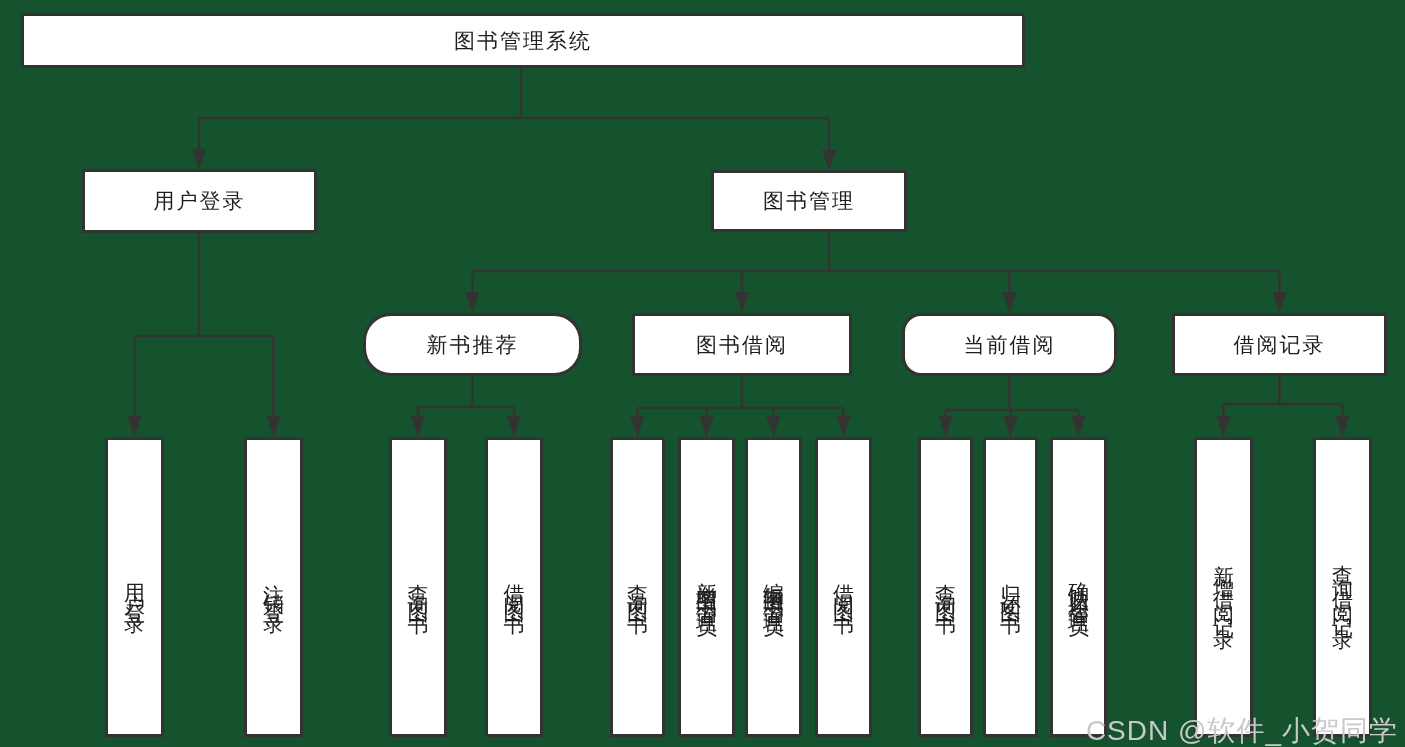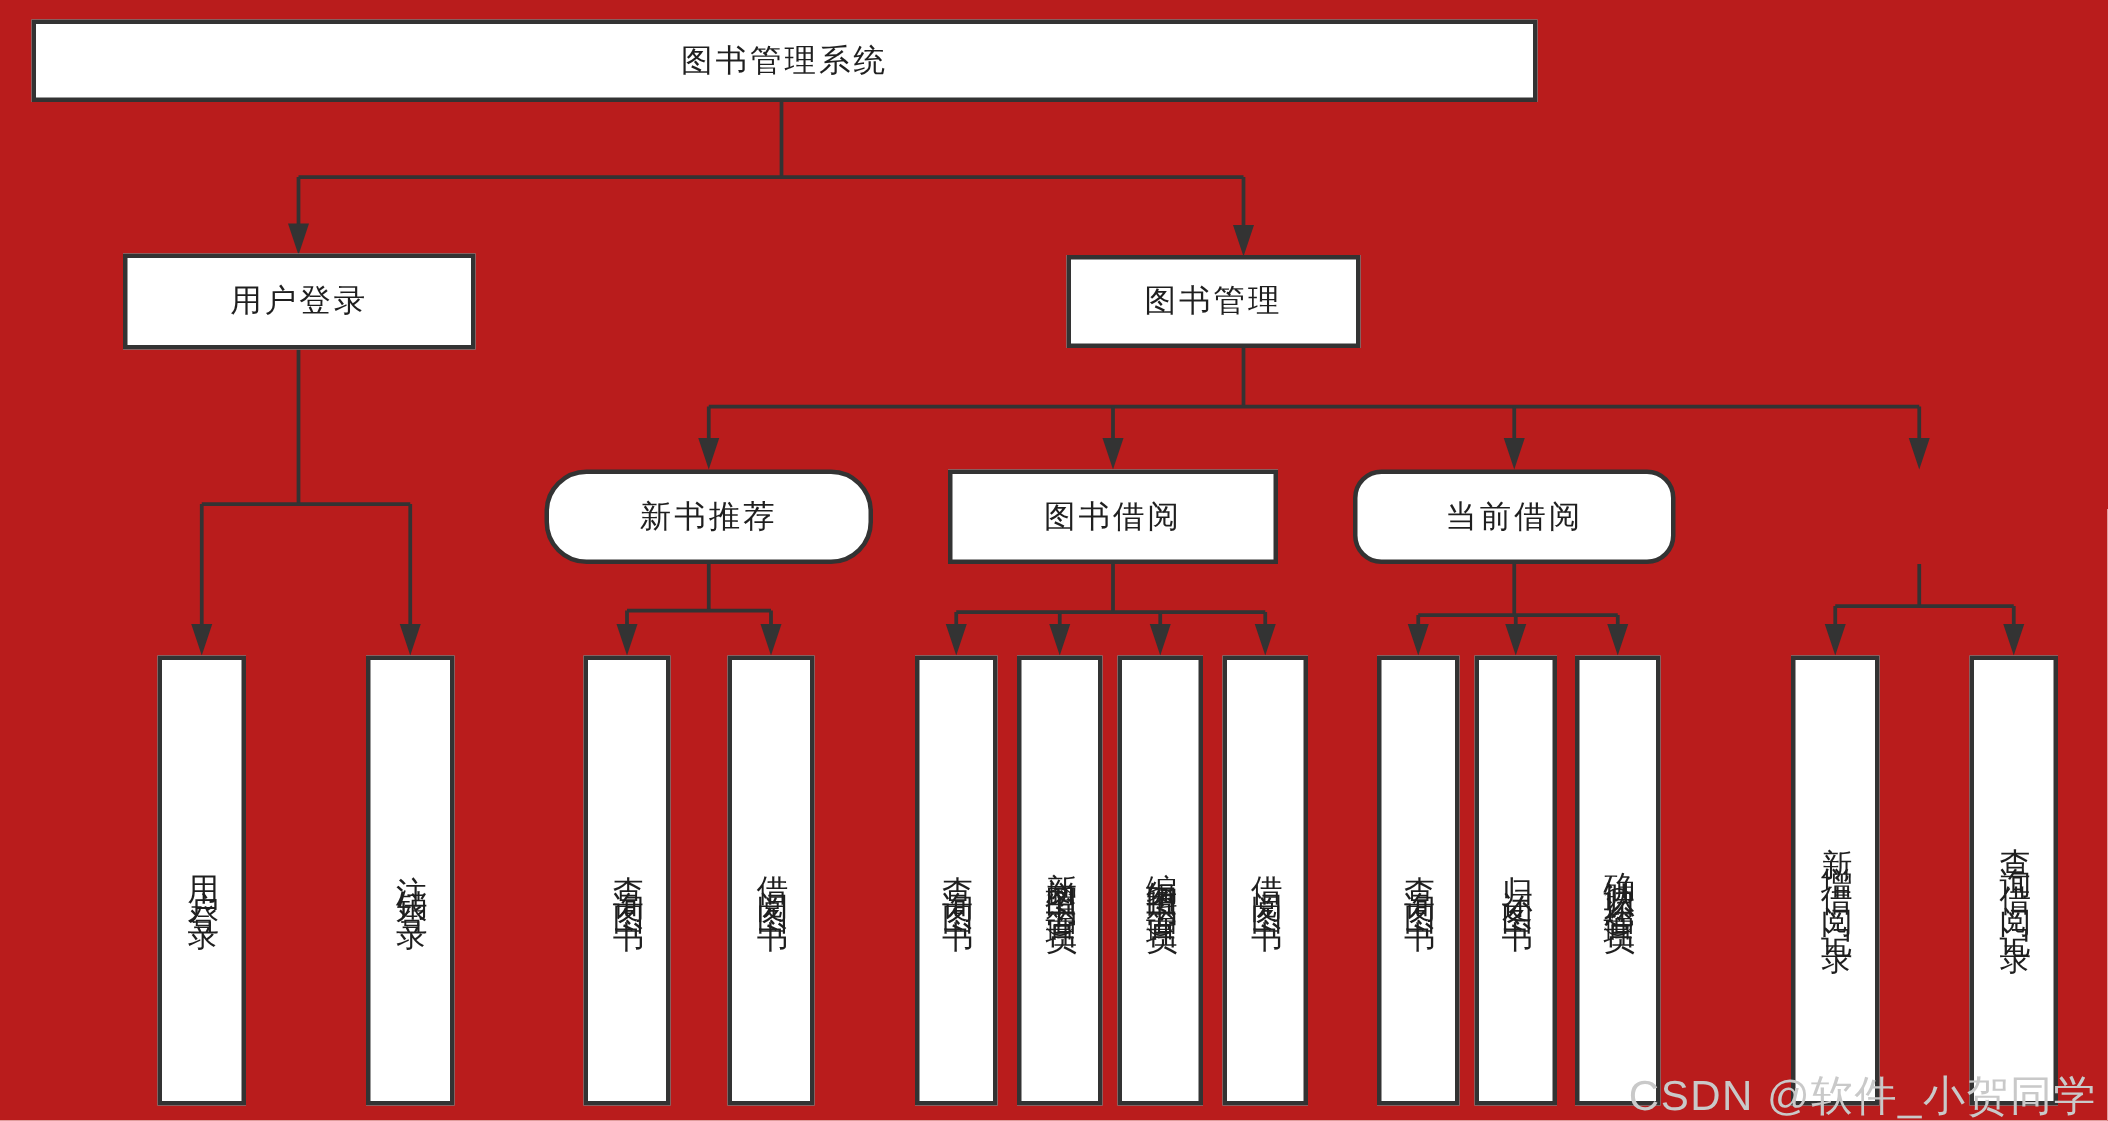--- a/index.html
+++ b/index.html
@@ -1,19 +1,19 @@
 <!DOCTYPE html>
 <html><head>
 <meta charset="utf-8">
 <style>
   html,body{margin:0;padding:0;background:#ffffff;}
   .stage{
     position:relative;
     width:1405px;height:747px;
-    background:#b91c1c;
+    background:#14532d;
     font-family:"Liberation Sans","DejaVu Sans",sans-serif;
     color:#1a1a1a;
     overflow:hidden;
   }
   .wires{position:absolute;left:0;top:0;width:1405px;height:747px;}
   .node{
     position:absolute;
     box-sizing:border-box;
     border:3px solid #333333;
     background:#ffffff;
@@ -121,20 +121,21 @@
   </svg>
 
   <div class="node" style="left:21px;top:13px;width:1004px;height:55px;">图书管理系统</div>
 
   <div class="node" style="left:82px;top:169px;width:235px;height:64px;">用户登录</div>
   <div class="node" style="left:711px;top:170px;width:196px;height:62px;">图书管理</div>
 
   <div class="node" style="left:363px;top:313px;width:219px;height:63px;border-radius:28px;">新书推荐</div>
   <div class="node" style="left:632px;top:313px;width:220px;height:63px;text-align:right;">图书借阅</div>
   <div class="node" style="left:902px;top:313px;width:215px;height:63px;border-radius:19px;">当前借阅</div>
+  <div class="node" style="left:1172px;top:313px;width:215px;height:63px;">借阅记录</div>
 
   <div class="vnode" style="left:105px;top:437px;width:59px;height:300px;">用户登录</div>
   <div class="vnode" style="left:244px;top:437px;width:59px;height:300px;">注销登录</div>
 
   <div class="vnode" style="left:389px;top:437px;width:58px;height:300px;">查询图书</div>
   <div class="vnode" style="left:485px;top:437px;width:58px;height:300px;">借阅图书</div>
 
   <div class="vnode" style="left:610px;top:437px;width:55px;height:300px;">查询图书</div>
   <div class="vnode tight" style="left:678px;top:437px;width:57px;height:300px;">新增图书（管理员）</div>
   <div class="vnode tight" style="left:745px;top:437px;width:57px;height:300px;">编辑图书（管理员）</div>

